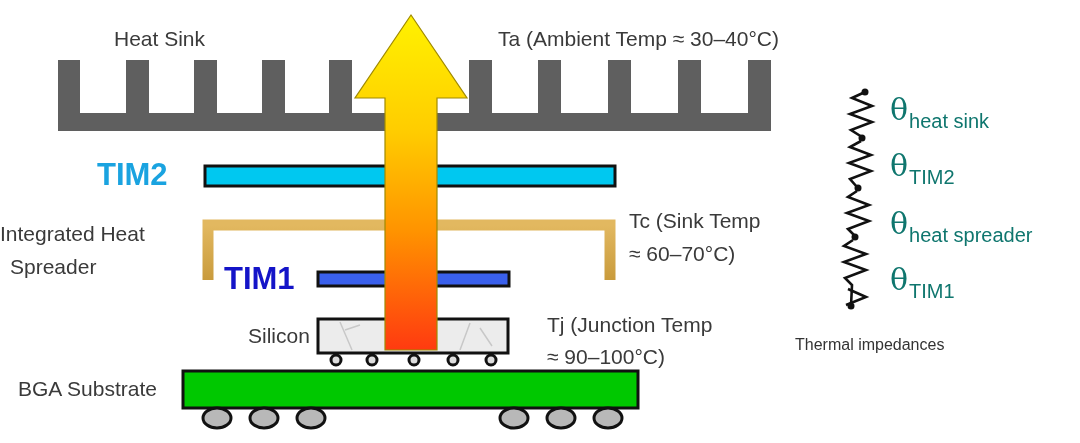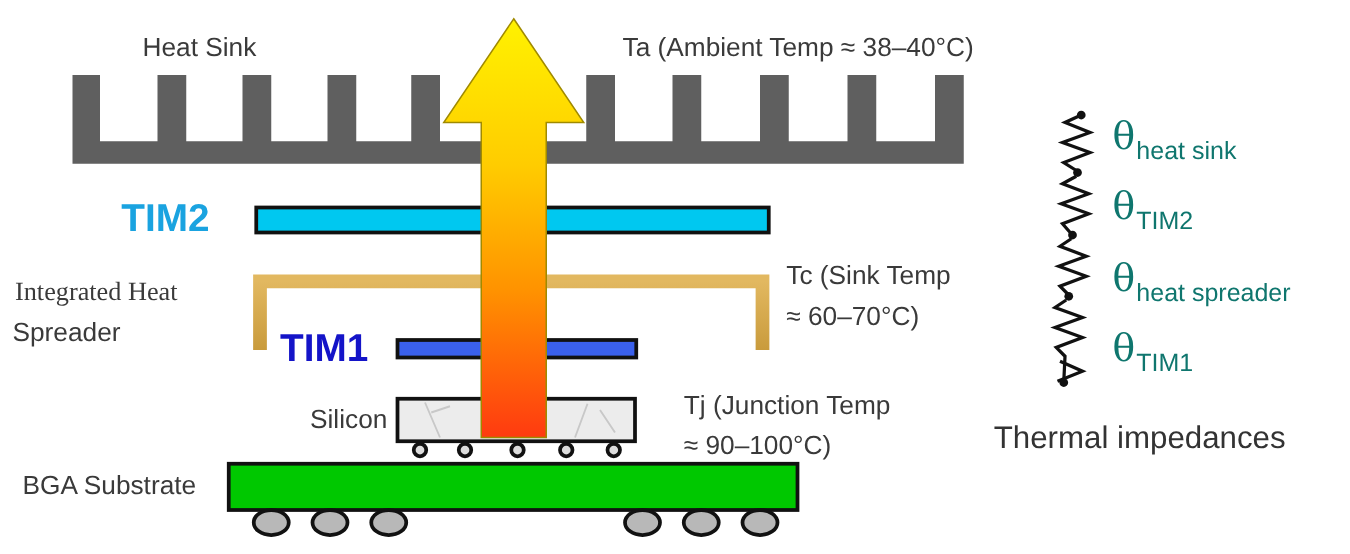--- a/index.html
+++ b/index.html
@@ -6,21 +6,21 @@
   body { width: 1080px; height: 443px; position: relative; overflow: hidden;
          font-family: "Liberation Sans", "DejaVu Sans", sans-serif; color: #333333; }
   svg.diagram { position: absolute; left: 0; top: 0; }
   .lbl { position: absolute; white-space: nowrap; line-height: 1.1; }
   .lbl-gray { color: #3a3a3a; font-size: 21px; }
   .lbl-tim2 { color: #1aa3e0; font-size: 31px; font-weight: bold; }
   .lbl-tim1 { color: #1414c8; font-size: 31px; font-weight: bold; }
   .theta-row { position: absolute; left: 890px; color: #0f766e; white-space: nowrap; }
   .theta-sym { font-family: "DejaVu Serif", serif; font-size: 30px; }
   .theta-sub { font-size: 20px; position: relative; top: 8px; margin-left: 1px; }
-  .imp-title { position: absolute; left: 795px; top: 336px; font-size: 25px; color: #333333; white-space: nowrap; }
+  .imp-title { position: absolute; left: 795px; top: 336px; font-size: 16px; color: #333333; white-space: nowrap; }
 </style>
 </head>
 <body>
 
 <svg class="diagram" width="1080" height="443" viewBox="0 0 1080 443">
   <defs>
     <linearGradient id="arrowGrad" x1="0" y1="0" x2="0" y2="1">
       <stop offset="0" stop-color="#fff200"></stop>
       <stop offset="0.35" stop-color="#ffcc00"></stop>
       <stop offset="0.65" stop-color="#ff9200"></stop>
@@ -79,23 +79,23 @@
   <g fill="#111">
     <circle cx="865" cy="92" r="3.5"></circle>
     <circle cx="862" cy="138" r="3.5"></circle>
     <circle cx="858" cy="188" r="3.5"></circle>
     <circle cx="855" cy="237" r="3.5"></circle>
     <circle cx="851" cy="306" r="3.5"></circle>
   </g>
 </svg>
 
 <div class="lbl lbl-gray" style="left:114px; top:27px;">Heat Sink</div>
-<div class="lbl lbl-gray" style="left:498px; top:27px;">Ta (Ambient Temp ≈ 38–40°C)</div>
+<div class="lbl lbl-gray" style="left:498px; top:27px;">Ta (Ambient Temp ≈ 30–40°C)</div>
 <div class="lbl lbl-tim2" style="left:97px; top:158px;">TIM2</div>
-<div class="lbl lbl-gray" style="left:12px; top:222px;font-family:Liberation Serif, serif;">Integrated Heat</div>
+<div class="lbl lbl-gray" style="left:0; top:222px;">Integrated Heat</div>
 <div class="lbl lbl-gray" style="left:10px; top:255px;">Spreader</div>
 <div class="lbl lbl-tim1" style="left:224px; top:262px;">TIM1</div>
 <div class="lbl lbl-gray" style="left:248px; top:324px;text-align:right;">Silicon</div>
 <div class="lbl lbl-gray" style="left:18px; top:377px;">BGA Substrate</div>
 
 <div class="lbl lbl-gray" style="left:629px; top:209px;">Tc (Sink Temp</div>
 <div class="lbl lbl-gray" style="left:629px; top:242px;">≈ 60–70°C)</div>
 <div class="lbl lbl-gray" style="left:547px; top:313px;">Tj (Junction Temp</div>
 <div class="lbl lbl-gray" style="left:547px; top:345px;">≈ 90–100°C)</div>
 

